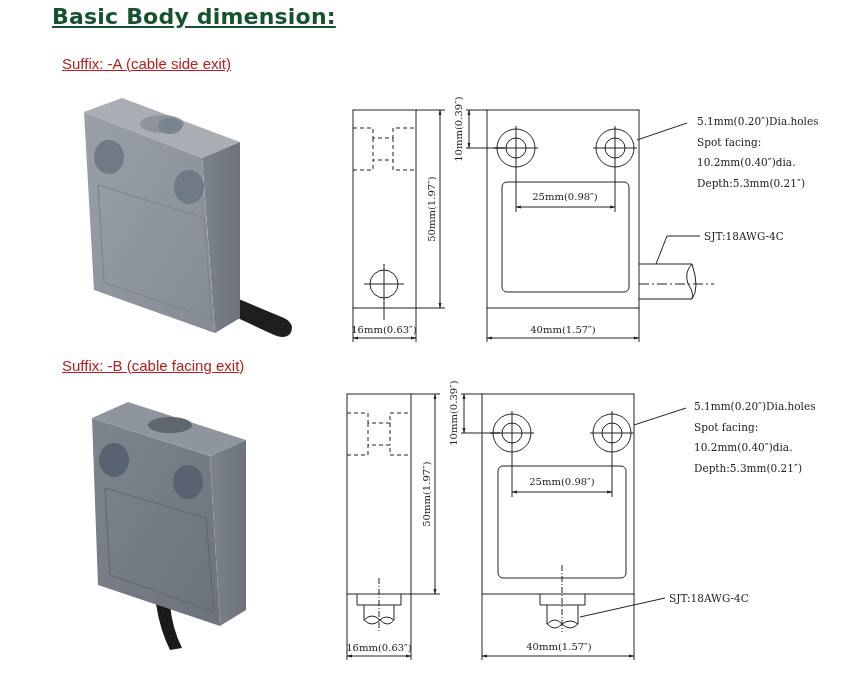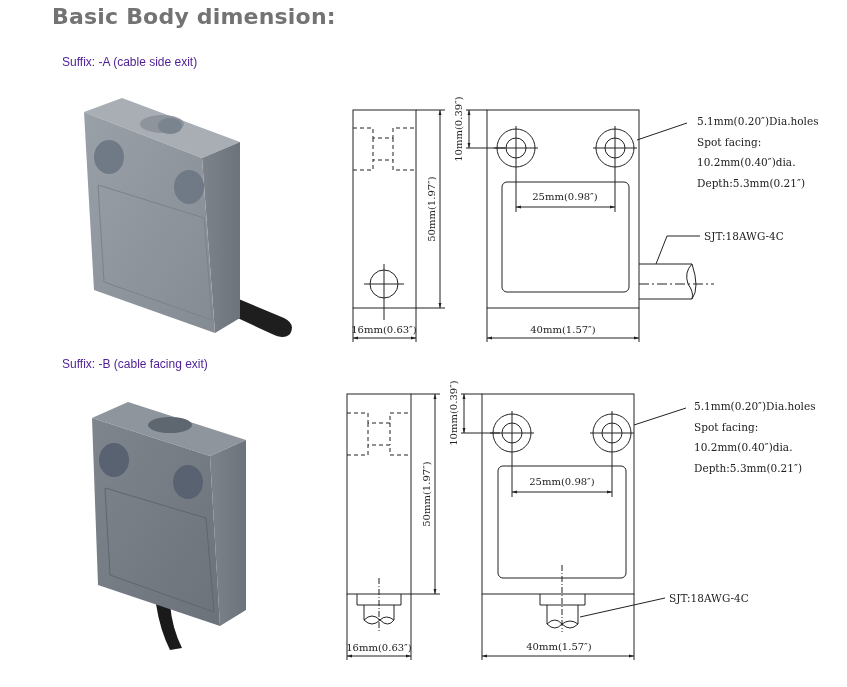--- a/index.html
+++ b/index.html
@@ -1,18 +1,18 @@
 <!DOCTYPE html>
 <html><head>
 <meta charset="utf-8">
 <style>
   html,body{margin:0;padding:0;background:#fff;}
   body{width:847px;height:687px;position:relative;overflow:hidden;font-family:"Liberation Sans",sans-serif;color:#222;}
-  .title{position:absolute;left:52px;top:4px;font-size:22px;font-weight:bold;letter-spacing:0.2px;color:#737373;font-family:"DejaVu Sans",sans-serif;}
-  .suffix{position:absolute;font-size:12px;color:#4c1d95;}
+  .title{position:absolute;left:52px;top:4px;font-size:22px;font-weight:bold;letter-spacing:0.2px;color:#14532d;font-family:"DejaVu Sans",sans-serif;text-decoration:underline;}
+  .suffix{position:absolute;font-size:15px;color:#b91c1c;text-decoration:underline;}
   svg{position:absolute;left:0;top:0;}
   .dim{font-family:"DejaVu Serif",serif;font-size:10px;fill:#222;}
   .note{font-family:"DejaVu Serif",serif;font-size:10.5px;fill:#222;}
 </style>
 </head>
 <body>
 
 <div class="title">Basic Body dimension:</div>
 <div class="suffix" style="left:62px;top:55px;">Suffix: -A (cable side exit)</div>
 <div class="suffix" style="left:62px;top:357px;">Suffix: -B (cable facing exit)</div>

